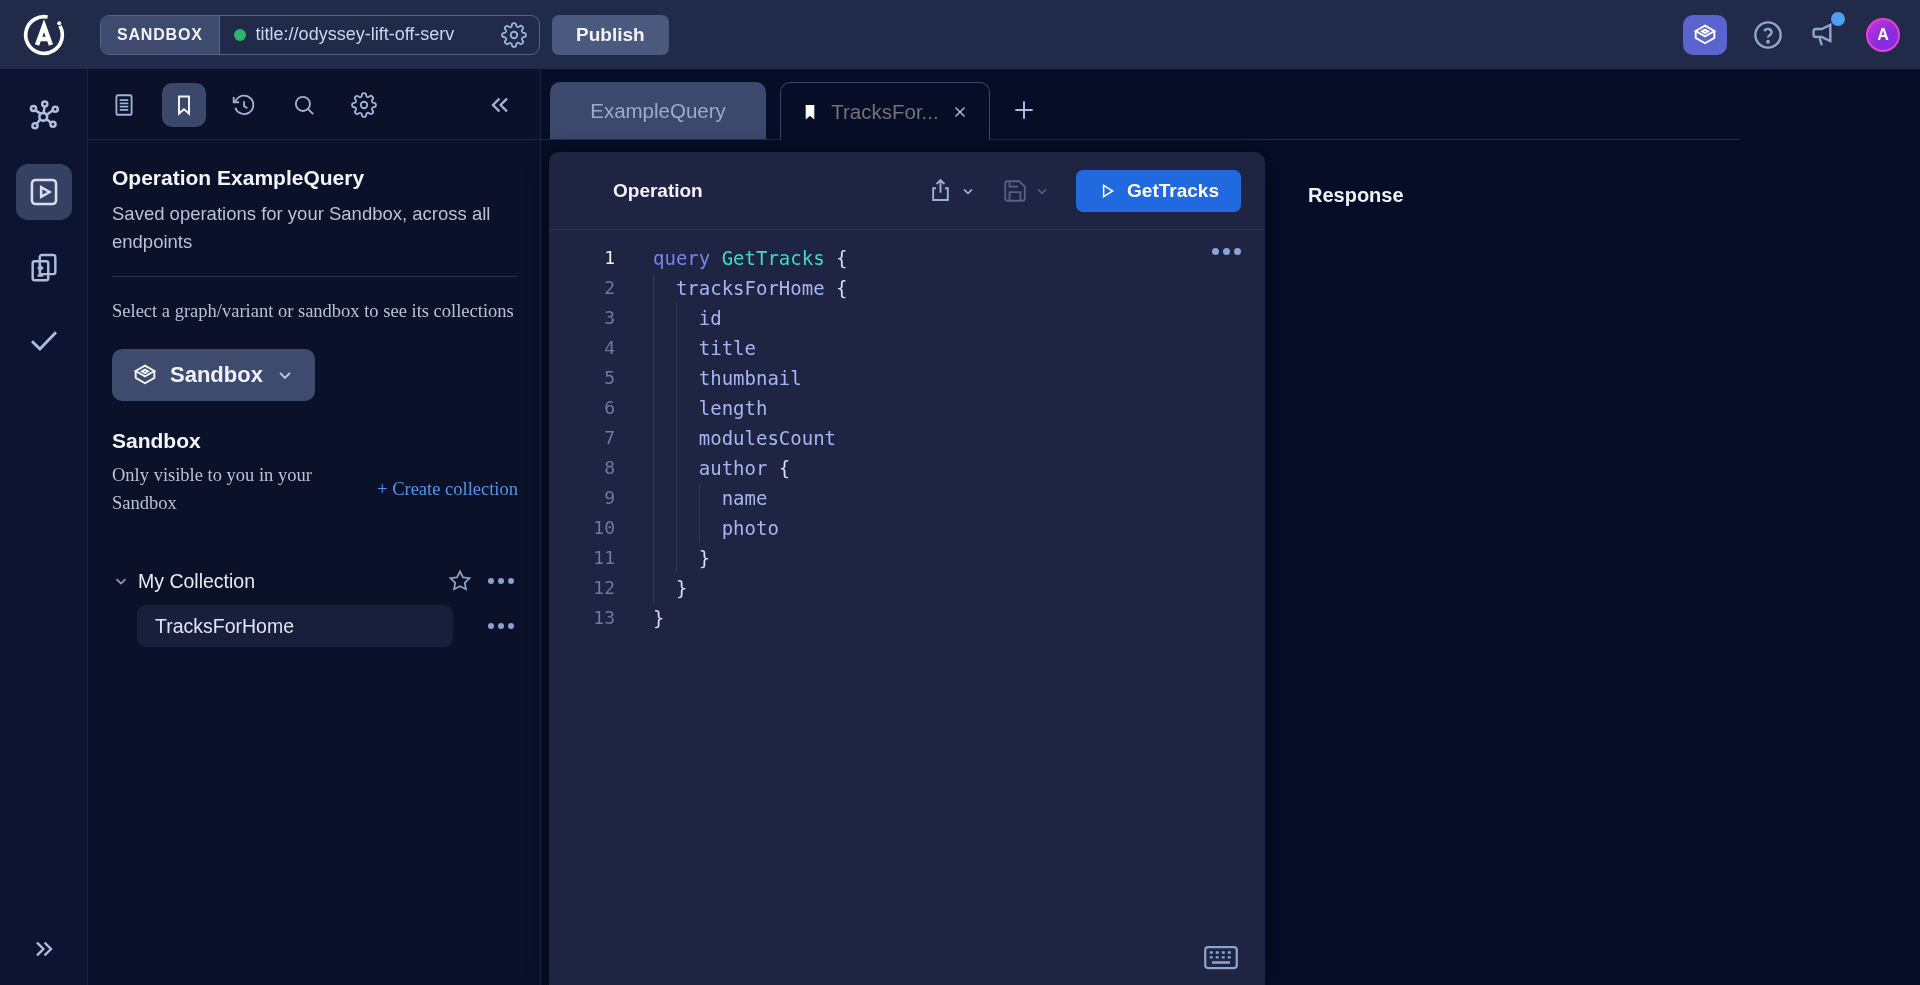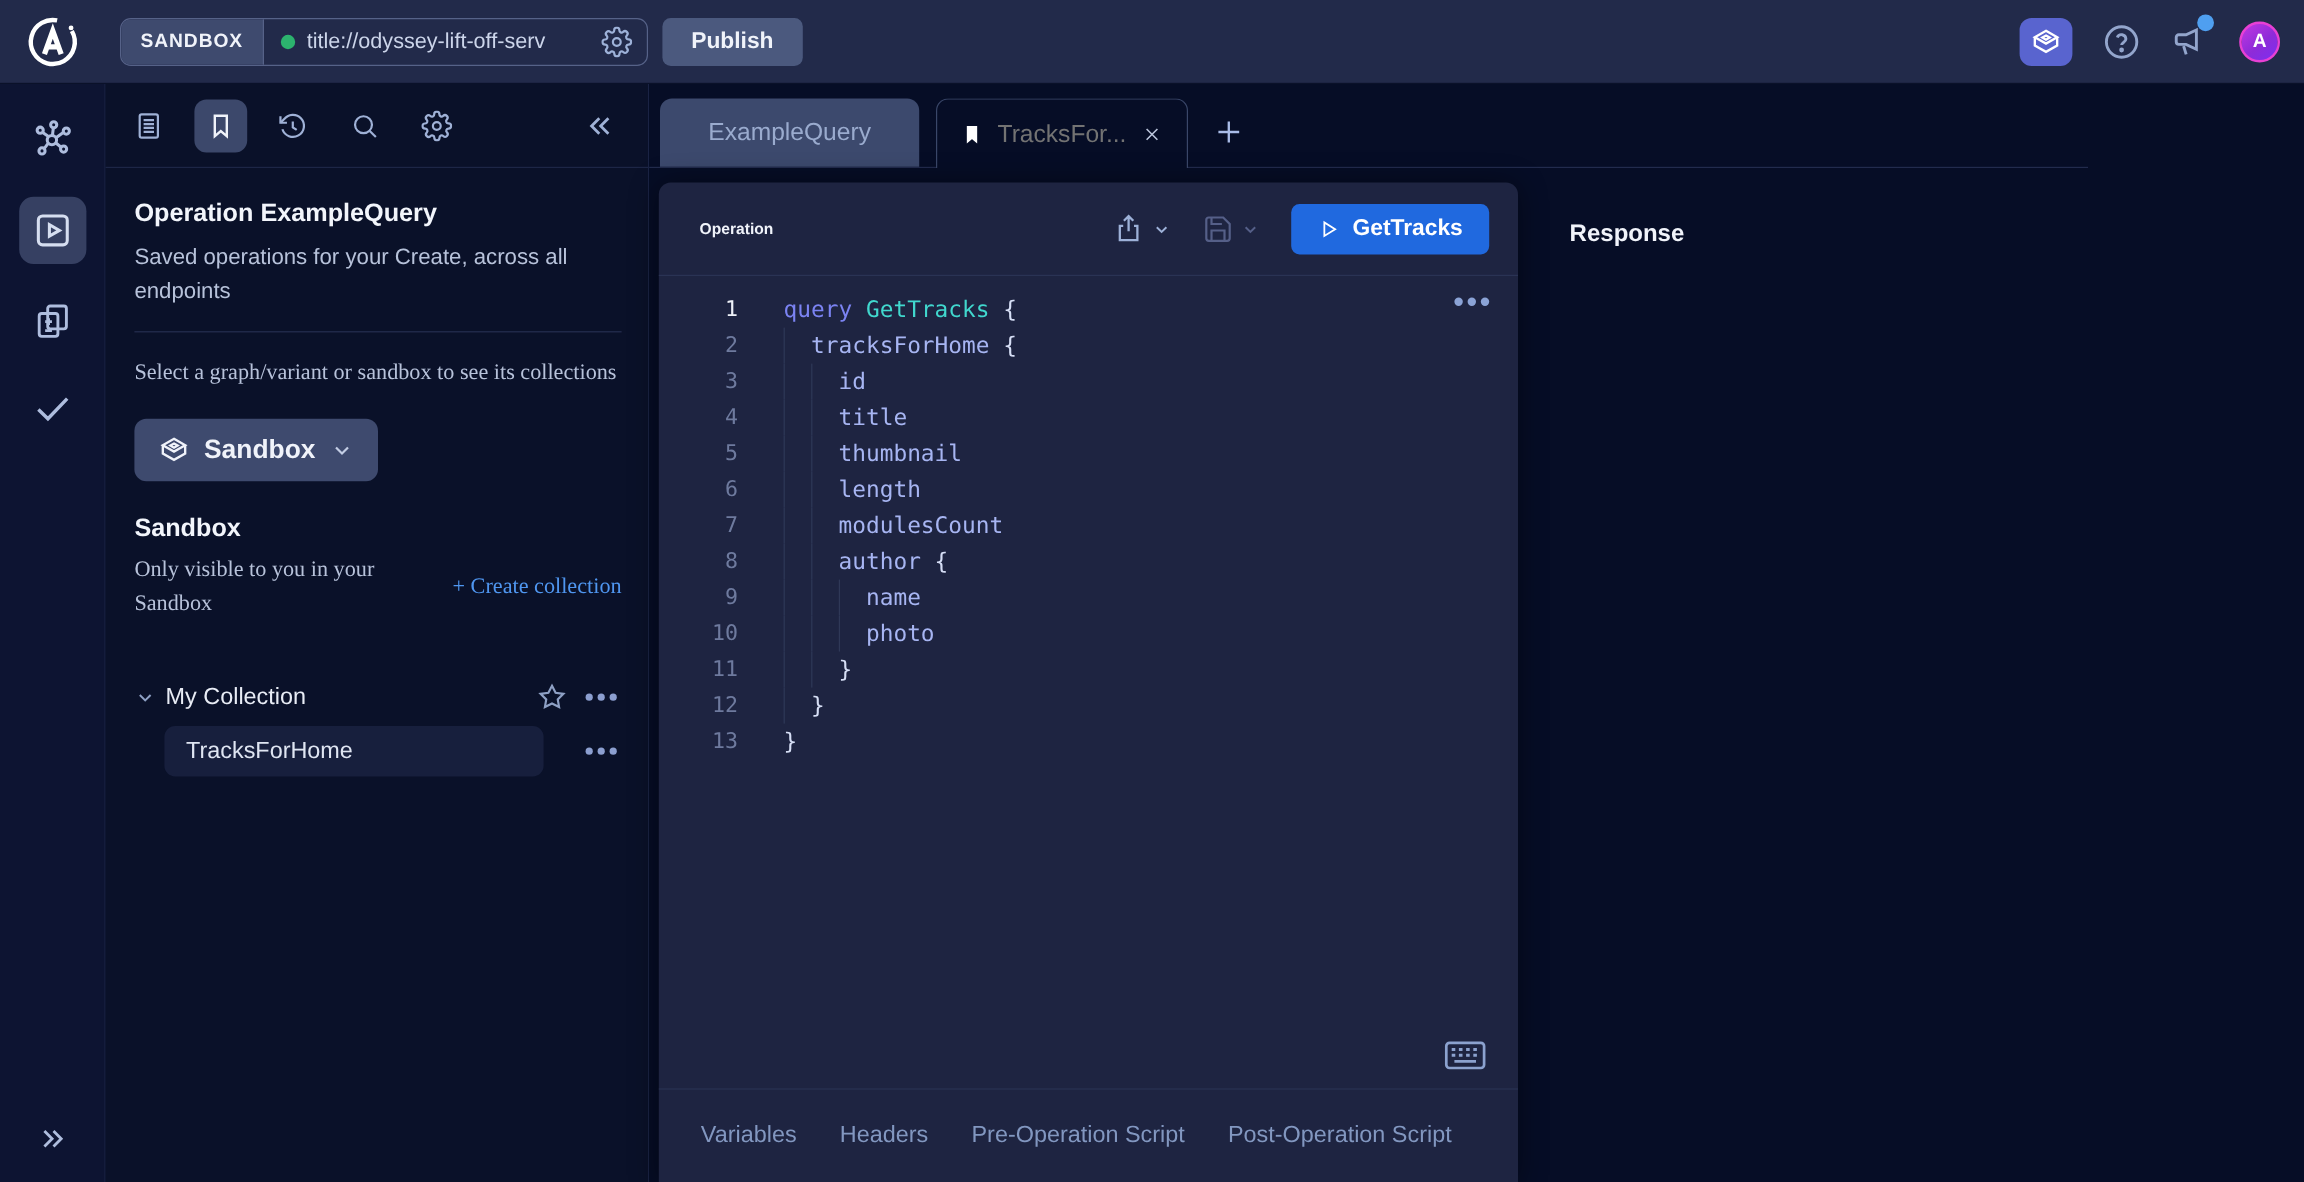--- a/index.html
+++ b/index.html
@@ -94,21 +94,21 @@
   .tab-close { background:none; border:none; color:#b9c3da; cursor:pointer; display:flex; }
   .tab-add { position:absolute; left:470px; bottom:16px; background:none; border:none;
              color:#a9bce8; cursor:pointer; }
 
   
   .editor-panel { position:absolute; left:8px; top:82px; width:716px; bottom:0;
                   background:#1e2441; border-radius:10px 10px 0 0;
                   box-shadow:0 2px 24px rgba(0,0,0,.45); display:flex; flex-direction:column; }
   .op-header { height:78px; flex:0 0 78px; display:flex; align-items:center; padding:0 24px 0 34px;
                border-bottom:1px solid #2a3354; }
-  .op-title { color:#f0f3fa; font-size:13px; font-weight:600; }
+  .op-title { color:#f0f3fa; font-size:19px; font-weight:600;margin-left:30px; }
   .op-actions { margin-left:auto; display:flex; align-items:center; }
   .icon-btn { background:none; border:none; color:#9db1d8; cursor:pointer; display:flex; align-items:center; }
   .icon-btn.disabled { color:#555f88; }
   .chev-btn { background:none; border:none; color:#9db1d8; cursor:pointer; margin-left:6px; display:flex; }
   .chev-btn.disabled { color:#555f88; }
   .gap-l { margin-left:26px; }
   .run-btn { margin-left:26px; height:42px; padding:0 22px; background:#2069df; border:none;
              border-radius:7px; color:#fff; font-size:19px; font-weight:bold; font-family:inherit;
              display:flex; align-items:center; gap:11px; cursor:pointer; }
 
@@ -265,21 +265,21 @@
       </button>
       <button class="collapse-btn">
         <svg width="28" height="28" viewBox="0 0 24 24" fill="none" stroke="currentColor" stroke-width="2">
           <path d="M18 6.5 12.5 12 18 17.5 M11.5 6.5 6 12 11.5 17.5"></path>
         </svg>
       </button>
     </div>
 
     <div class="panel-body">
       <h1 class="panel-title">Operation ExampleQuery</h1>
-      <div class="panel-sub">Saved operations for your Create, across all endpoints</div>
+      <div class="panel-sub">Saved operations for your Sandbox, across all endpoints</div>
       <div class="panel-divider"></div>
       <div class="panel-sub" style="margin-top:0;font-family:Liberation Serif, serif;">Select a graph/variant or sandbox to see its collections</div>
 
       <button class="sandbox-dd">
         <svg width="26" height="26" viewBox="0 0 24 24" fill="none" stroke="currentColor" stroke-width="1.8">
           <path d="M12 3.4 L20.6 8.3 L12 13.2 L3.4 8.3 Z"></path>
           <path d="M12 7 L14.8 8.6 L12 10.2 L9.2 8.6 Z"></path>
           <path d="M3.4 8.3 v6.4 L12 19.6 l8.6-4.9 V8.3"></path>
         </svg>
         <span>Sandbox</span>
@@ -447,25 +447,19 @@
             <i></i>
           </div>
         <button class="kbd-hint">
           <svg width="36" height="27" viewBox="0 0 24 17" fill="none" stroke="currentColor" stroke-width="1.5">
             <rect x="1.5" y="1.5" width="21" height="14" rx="1.8"></rect>
             <path d="M4.5 5.2h2 M8.5 5.2h2 M12.5 5.2h2 M16.5 5.2h2 M4.5 8.4h2 M8.5 8.4h2 M12.5 8.4h2 M16.5 8.4h2 M6 11.8h12" stroke-width="1.6"></path>
           </svg>
         </button>
       </div>
 
-      <div class="op-footer" id="footer-tabs">
-          <button class="footer-tab">Variables</button>
-          <button class="footer-tab">Headers</button>
-          <button class="footer-tab">Pre-Operation Script</button>
-          <button class="footer-tab">Post-Operation Script</button>
-        </div>
     </section>
 
     <section class="response-panel">
       <h2 class="response-title">Response</h2>
     </section>
   </main>
 </div>
 
 </body></html>

